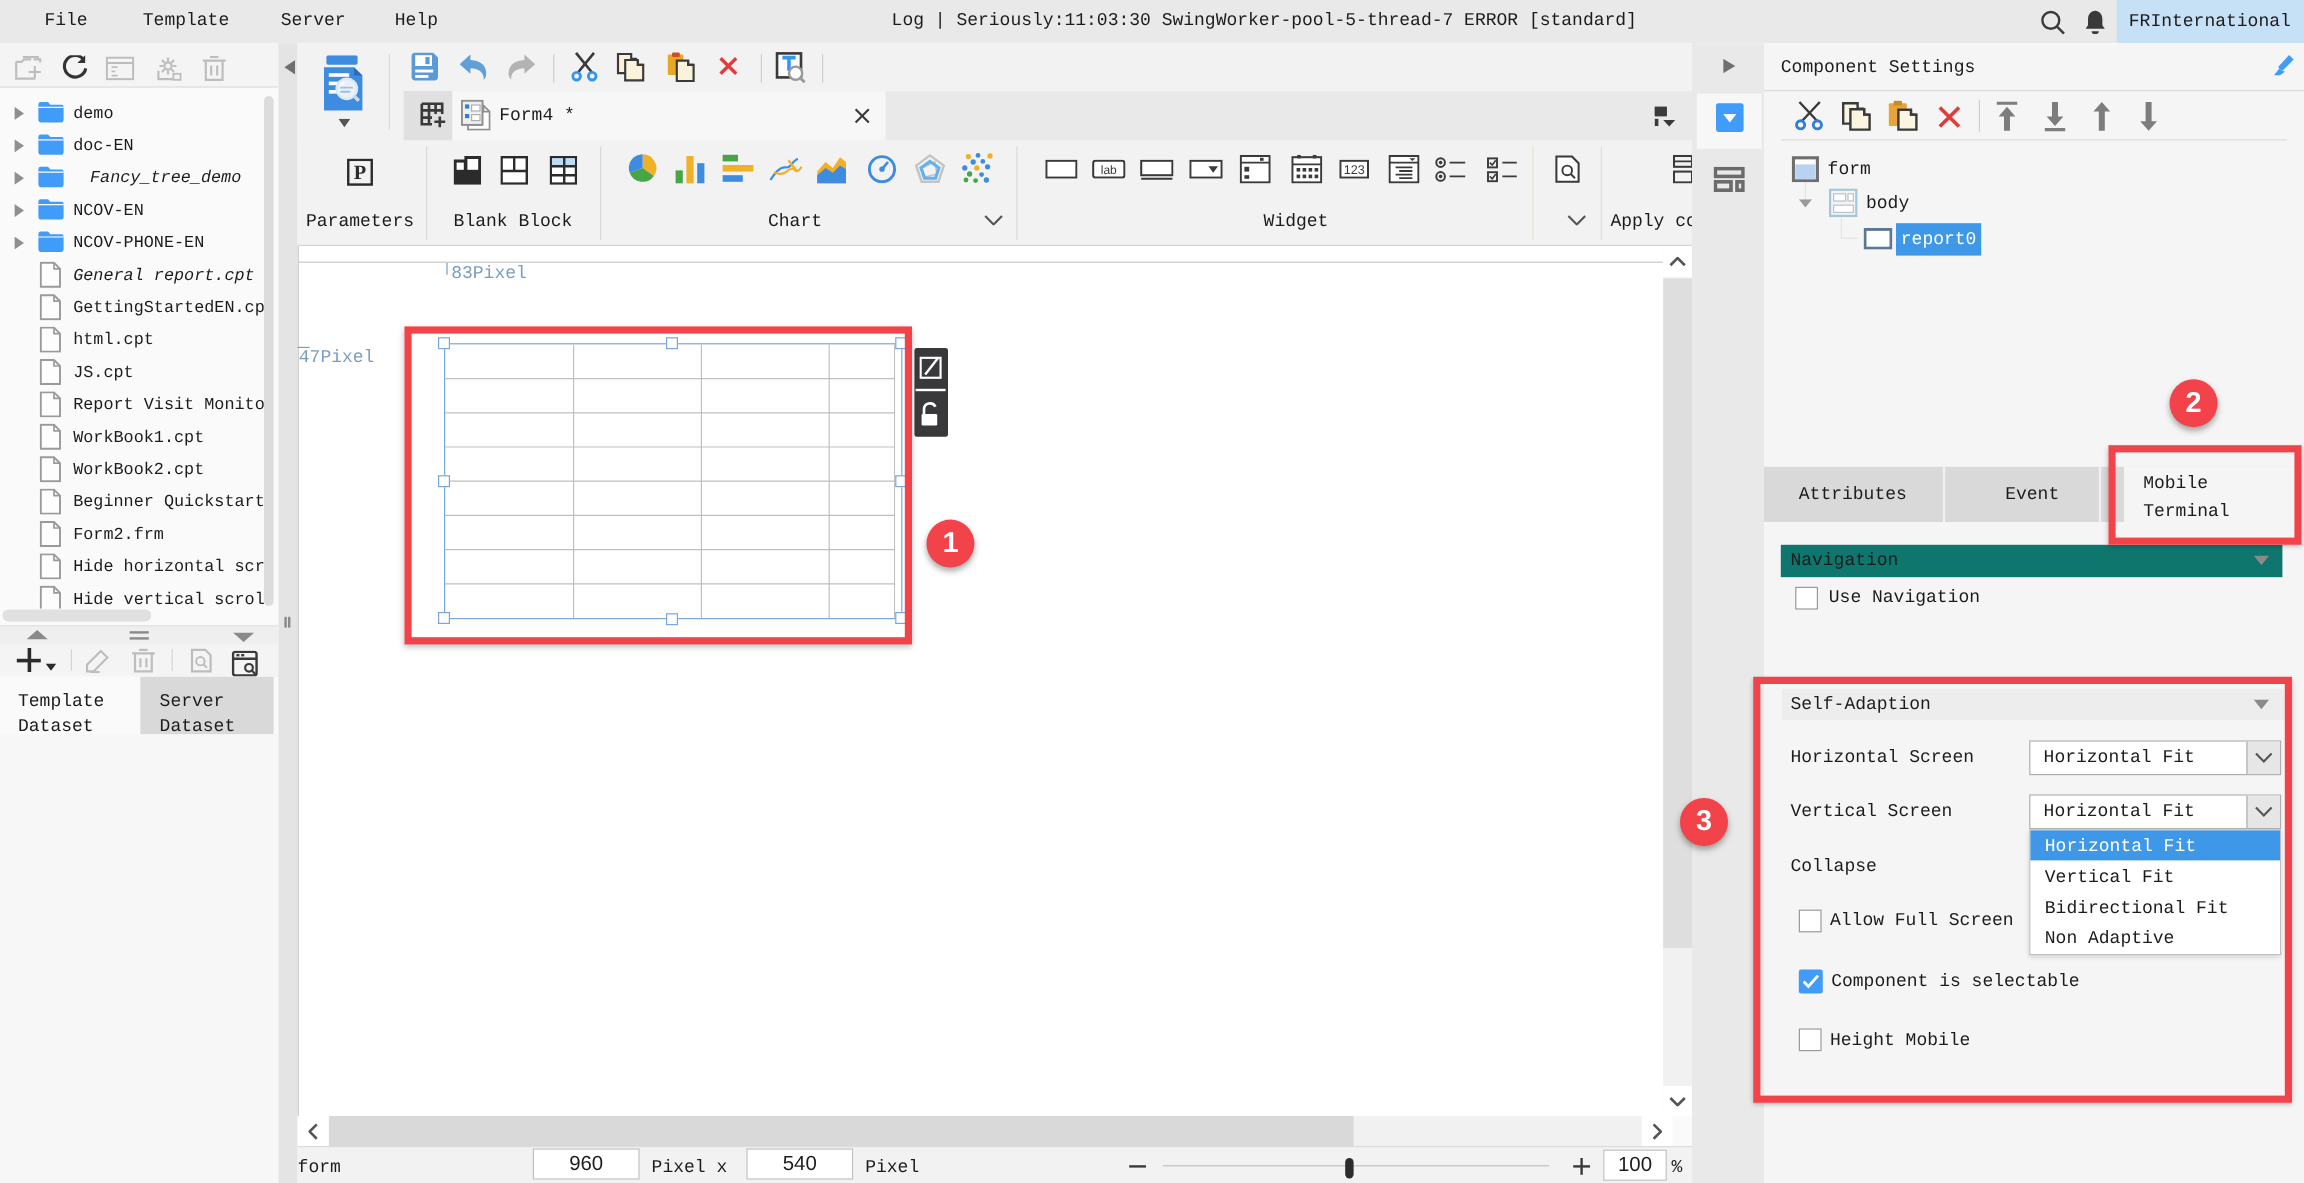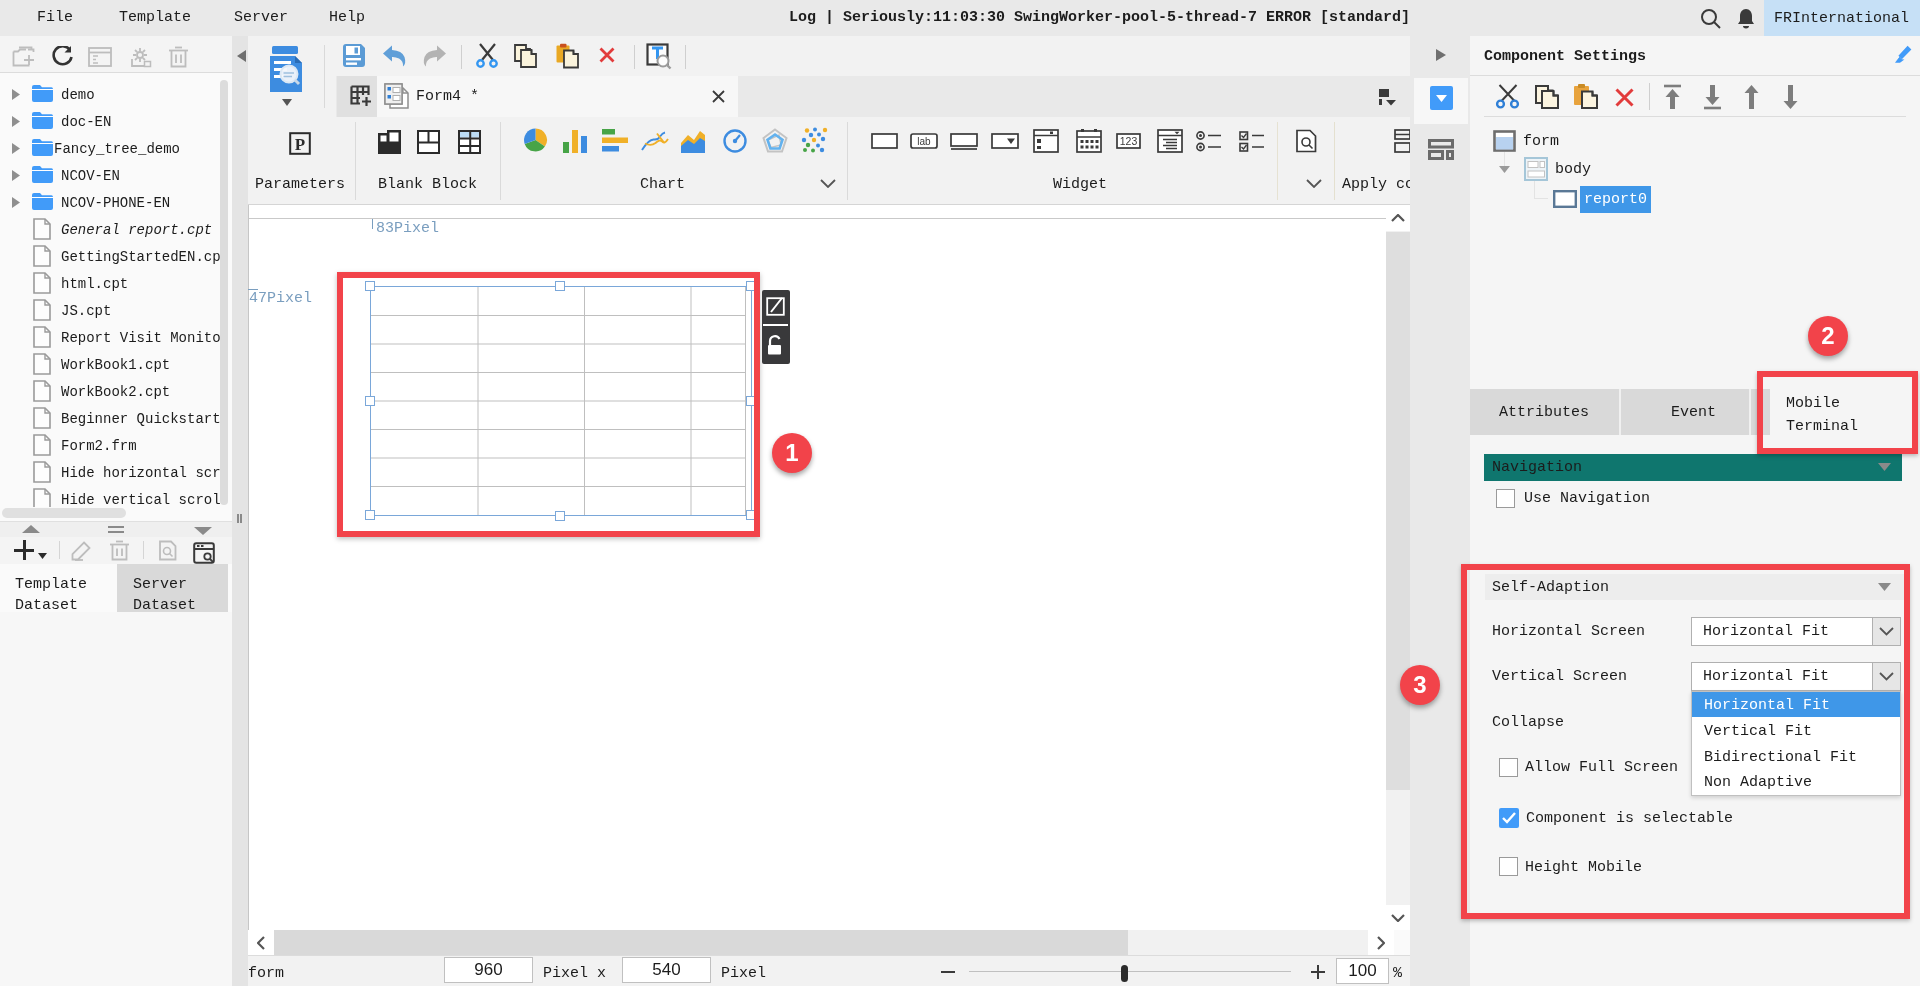--- a/index.html
+++ b/index.html
@@ -15,21 +15,21 @@
   .nw{white-space:nowrap;}
 </style>
 </head>
 <body>
 
 <div class="abs" style="left:0;top:0;width:1920px;height:36px;background:#e9e9e9;"></div>
 <div class="abs t15 nw" style="left:37px;top:10px;">File</div>
 <div class="abs t15 nw" style="left:119px;top:10px;">Template</div>
 <div class="abs t15 nw" style="left:234px;top:10px;">Server</div>
 <div class="abs t15 nw" style="left:329px;top:10px;">Help</div>
-<div class="abs t15 nw" style="left:789px;top:10px;font-weight:bold;">Log | Seriously:11:03:30 SwingWorker-pool-5-thread-7 ERROR [standard]</div>
+<div class="abs t15 nw" style="left:743px;top:10px;">Log | Seriously:11:03:30 SwingWorker-pool-5-thread-7 ERROR [standard]</div>
 <svg class="abs" style="left:1699px;top:8px;" width="24" height="21" viewBox="0 0 24 21">
   <circle cx="10" cy="9" r="7" fill="none" stroke="#3a3a3a" stroke-width="2"></circle>
   <line x1="15" y1="14" x2="21" y2="20" stroke="#3a3a3a" stroke-width="2"></line>
 </svg>
 <svg class="abs" style="left:1737px;top:8px;" width="18" height="21" viewBox="0 0 18 21">
   <path d="M9 1 C12.5 1 15 4 15 8 L15 13 L17 16 L1 16 L3 13 L3 8 C3 4 5.5 1 9 1 Z" fill="#3a3a3a"></path>
   <path d="M6 18 A3 2.4 0 0 0 12 18 Z" fill="#3a3a3a"></path>
 </svg>
 <div class="abs" style="left:1764px;top:0;width:156px;height:36px;background:#c6e0f6;"></div>
 <div class="abs t15 nw" style="left:1774px;top:11px;">FRInternational</div>
@@ -80,21 +80,21 @@
       <path d="M1 5.5 L22 5.5" stroke="#fff" stroke-width="1"></path>
     </svg>
 <div class="abs t14 nw" style="left:61px;top:115px;">doc-EN</div>
 <svg style="position:absolute;left:12px;top:143px;" width="8" height="11" viewBox="0 0 8 11">
       <path d="M0 0 L8 5.5 L0 11 Z" fill="#8f8f8f"></path>
     </svg>
 <svg style="position:absolute;left:31px;top:138px;" width="23" height="19" viewBox="0 0 23 19">
       <path d="M1 3 Q1 1 3 1 L9 1 L11 3.2 L20.5 3.2 Q22 3.2 22 5 L22 16 Q22 18 20 18 L3 18 Q1 18 1 16 Z" fill="#419bf9"></path>
       <path d="M1 5.5 L22 5.5" stroke="#fff" stroke-width="1"></path>
     </svg>
-<div class="abs t14 nw" style="left:54px;top:142px;">Fancy_tree_demo</div>
+<div class="abs t14 nw" style="left:75px;top:142px;font-style:italic;">Fancy_tree_demo</div>
 <svg style="position:absolute;left:12px;top:170px;" width="8" height="11" viewBox="0 0 8 11">
       <path d="M0 0 L8 5.5 L0 11 Z" fill="#8f8f8f"></path>
     </svg>
 <svg style="position:absolute;left:31px;top:165px;" width="23" height="19" viewBox="0 0 23 19">
       <path d="M1 3 Q1 1 3 1 L9 1 L11 3.2 L20.5 3.2 Q22 3.2 22 5 L22 16 Q22 18 20 18 L3 18 Q1 18 1 16 Z" fill="#419bf9"></path>
       <path d="M1 5.5 L22 5.5" stroke="#fff" stroke-width="1"></path>
     </svg>
 <div class="abs t14 nw" style="left:61px;top:169px;">NCOV-EN</div>
 <svg style="position:absolute;left:12px;top:197px;" width="8" height="11" viewBox="0 0 8 11">
       <path d="M0 0 L8 5.5 L0 11 Z" fill="#8f8f8f"></path>
@@ -572,21 +572,21 @@
       <path d="M0 0 L11 0 L5.5 7 Z" fill="#fff"></path>
     </svg>
 </div>
 <svg class="abs" style="left:1428px;top:139px;" width="26" height="21" viewBox="0 0 26 21">
   <rect x="1.5" y="1.5" width="23" height="6.5" fill="none" stroke="#6b6b6b" stroke-width="3"></rect>
   <rect x="1.5" y="12.5" width="13" height="7" fill="none" stroke="#6b6b6b" stroke-width="3"></rect>
   <rect x="19.5" y="12.5" width="5" height="7" fill="none" stroke="#6b6b6b" stroke-width="3"></rect>
 </svg>
 
 <div class="abs" style="left:1470px;top:36px;width:450px;height:950px;background:#f5f5f5;"></div>
-<div class="abs t15 nw" style="left:1484px;top:49px;font-weight:bold;">Component Settings</div>
+<div class="abs t15 nw" style="left:1484px;top:49px;font-weight:normal;">Component Settings</div>
 <svg class="abs" style="left:1894px;top:45px;" width="18" height="19" viewBox="0 0 18 19">
   <path d="M13.6 0.8 L17.4 4.6 L7.8 14.2 L6 12.4 L1 17.8 L5.6 12 L4.4 10.8 Z" fill="#419bf9"></path>
   <path d="M7.8 14.2 L10.4 14.6 L6 17.8 L1 17.8 L5.6 12 Z" fill="#419bf9"></path>
 </svg>
 <div class="abs" style="left:1470px;top:75px;width:450px;height:1px;background:#dcdcdc;"></div>
 
 <svg class="abs" style="left:1495px;top:84px;" width="26" height="25" viewBox="0 0 26 25">
   <path d="M4.5 1 L19.5 17 M21.5 1 L6.5 17" stroke="#3a3a3a" stroke-width="2"></path>
   <circle cx="5.5" cy="20" r="3.4" fill="none" stroke="#2f7fd6" stroke-width="2.4"></circle>
   <circle cx="19.5" cy="20" r="3.4" fill="none" stroke="#2f7fd6" stroke-width="2.4"></circle>

